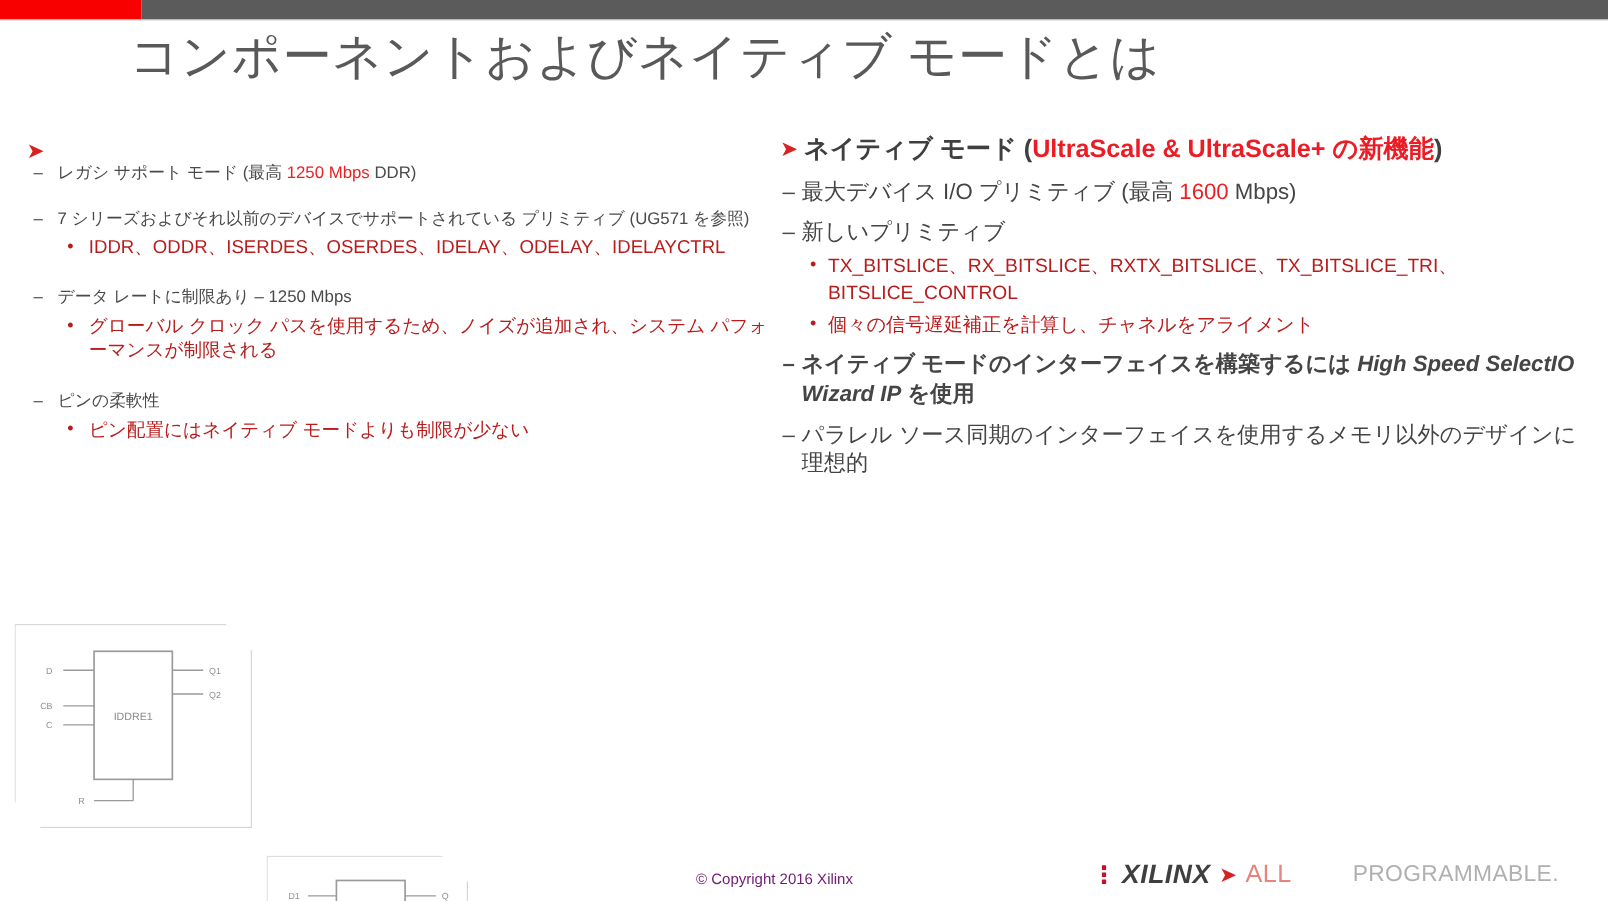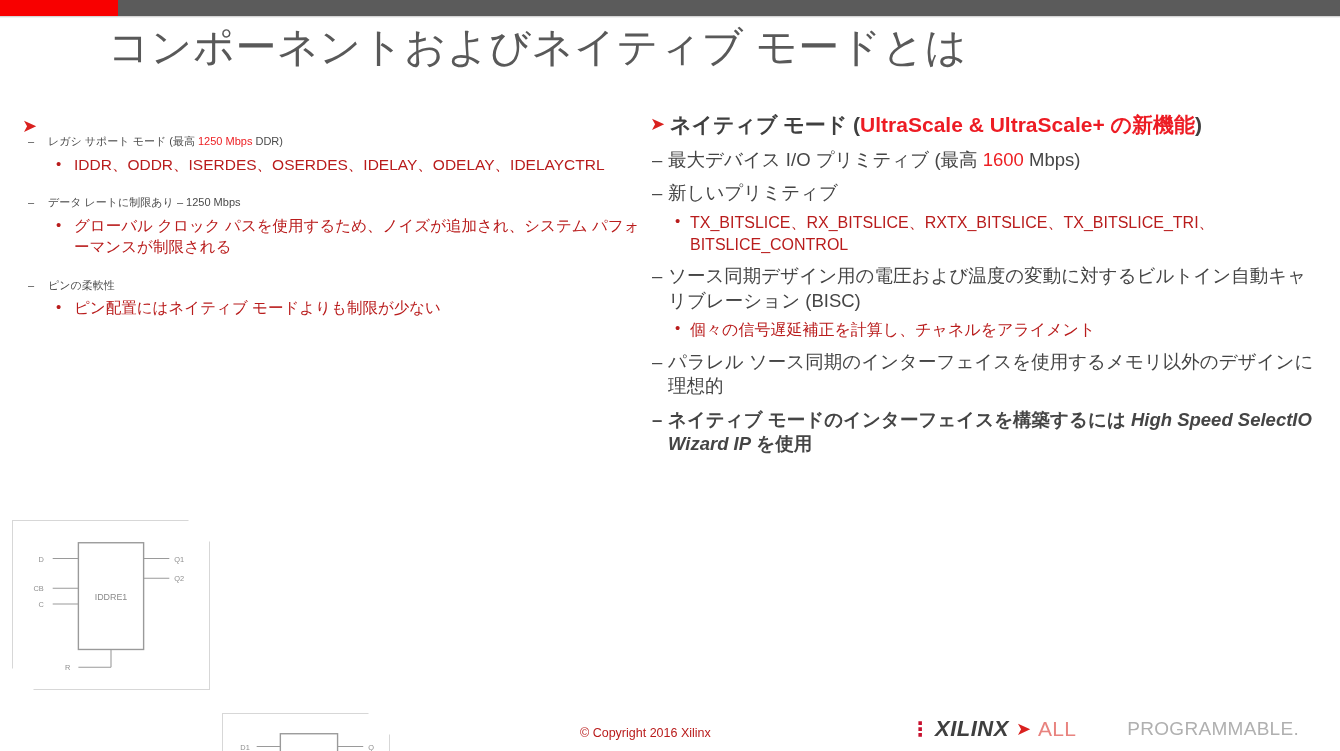--- a/index.html
+++ b/index.html
@@ -30,21 +30,21 @@
   .col-left  { position: absolute; left: 22px;  top: 114px; width: 625px; }
   .col-right { position: absolute; left: 650px; top: 112px; width: 672px; }
 
   
   .l1 { position: relative; padding-left: 20px; font-size: 21px; font-weight: bold;
         color: #3f3f3f; line-height: 1.28; margin-bottom: 6px; }
   .l1 .chev { position: absolute; left: 0; top: 1px; color: #d9211f; font-size: 18px;
               font-weight: bold; line-height: 1.3; }
 
   
-  .l2 { position: relative; padding-left: 26px; font-size: 11px; color: #4a4a4a;
+  .l2 { position: relative; padding-left: 26px; font-size: 14px; color: #4a4a4a;
         line-height: 1.33; margin-top: 20px; }
   .l2::before { content: "–"; position: absolute; left: 6px; top: 0; color: #4a4a4a; }
   .l2.tight { padding-left: 18px; }
   .l2.tight::before { left: 2px; }
 
   
   .l3 { position: relative; padding-left: 52px; font-size: 15.5px; color: #b91c1c;
         line-height: 1.34; margin-top: 6px; }
   .l3::before { content: "•"; position: absolute; left: 34px; top: -1px; font-size: 15px; }
   .l3.tight { padding-left: 40px; }
@@ -69,21 +69,21 @@
     clip-path: polygon(0 0, calc(100% - 22px) 0, 100% 22px, 100% 100%, 22px 100%, 0 calc(100% - 22px));
   }
 
   .fig1 { left: 12px;   top: 5px;  width: 198px; height: 170px; }
   .fig2 { left: 222px;  top: 28px; width: 168px; height: 148px; }
 
   
   .fig svg { display: block; width: 100%; height: 100%; }
 
   
-  .copyright { position: absolute; left: 580px; top: 726px; font-size: 12.5px; color: #b91c1c; }
+  .copyright { position: absolute; left: 580px; top: 726px; font-size: 12.5px; color: #701a75; }
   .logo { position: absolute; left: 910px; top: 716px; display: flex; align-items: center; gap: 7px; }
   .logo-x { color: #c8102e; font-size: 20px; font-weight: bold; letter-spacing: -2px; }
   .logo-word { color: #3f3f3f; font-size: 22px; font-weight: bold; letter-spacing: .5px; font-style: italic; }
   .logo-chev { color: #d9211f; font-size: 18px; font-weight: bold; }
   .logo-all { color: #e8837f; font-size: 21px; letter-spacing: .3px; text-align: right; }
   .logo-prog { color: #b0b0b0; font-size: 19px; letter-spacing: .3px; margin-left: 44px; }
 </style>
 </head>
 <body>
 
@@ -100,20 +100,21 @@
   <div class="col-left">
 
     <div class="l1">
       <span class="chev">➤</span>
     </div>
 
     <div class="l2">
       <span>レガシ サポート モード (最高 </span><span class="red">1250 Mbps</span><span> DDR)</span>
     </div>
 
+    <div class="l2">7 シリーズおよびそれ以前のデバイスでサポートされている プリミティブ (UG571 を参照)</div>
 
     <div class="l3">IDDR、ODDR、ISERDES、OSERDES、IDELAY、ODELAY、IDELAYCTRL</div>
 
 
     <div class="l2">データ レートに制限あり – 1250 Mbps</div>
 
     <div class="l3">グローバル クロック パスを使用するため、ノイズが追加され、システム パフォーマンスが制限される</div>
 
     <div class="l2">ピンの柔軟性</div>
 
@@ -129,29 +130,28 @@
     </div>
 
     <div class="l2 tight">
       <span>最大デバイス I/O プリミティブ (最高 </span><span class="red">1600</span><span> Mbps)</span>
     </div>
 
     <div class="l2 tight">新しいプリミティブ</div>
 
     <div class="l3 tight">TX_BITSLICE、RX_BITSLICE、RXTX_BITSLICE、TX_BITSLICE_TRI、BITSLICE_CONTROL</div>
 
-    <div class="l2 tight">ソース同期デザイン用の電圧および温度の変動に対するビルトイン自動キャリブレーション (BISC)</div>
 
     <div class="l3 tight">個々の信号遅延補正を計算し、チャネルをアライメント</div>
-
-    <div class="l2 tight">パラレル ソース同期のインターフェイスを使用するメモリ以外のデザインに理想的</div>
 
     <div class="l2 tight redb">
       <span>ネイティブ モードのインターフェイスを構築するには </span><span class="italic">High Speed SelectIO Wizard IP</span><span> を使用</span>
     </div>
+
+    <div class="l2 tight">パラレル ソース同期のインターフェイスを使用するメモリ以外のデザインに理想的</div>
 
   </div>
 
   <div class="figs">
 
     <div class="fig fig1 card">
       <svg viewBox="0 0 198 170">
         <rect x="66" y="22" width="66" height="108" fill="#fff" stroke="#9a9a9a" stroke-width="1.4"></rect>
         <text x="99" y="80" font-size="9" fill="#8a8a8a" text-anchor="middle">IDDRE1</text>
         <g stroke="#9a9a9a" stroke-width="1.1">

